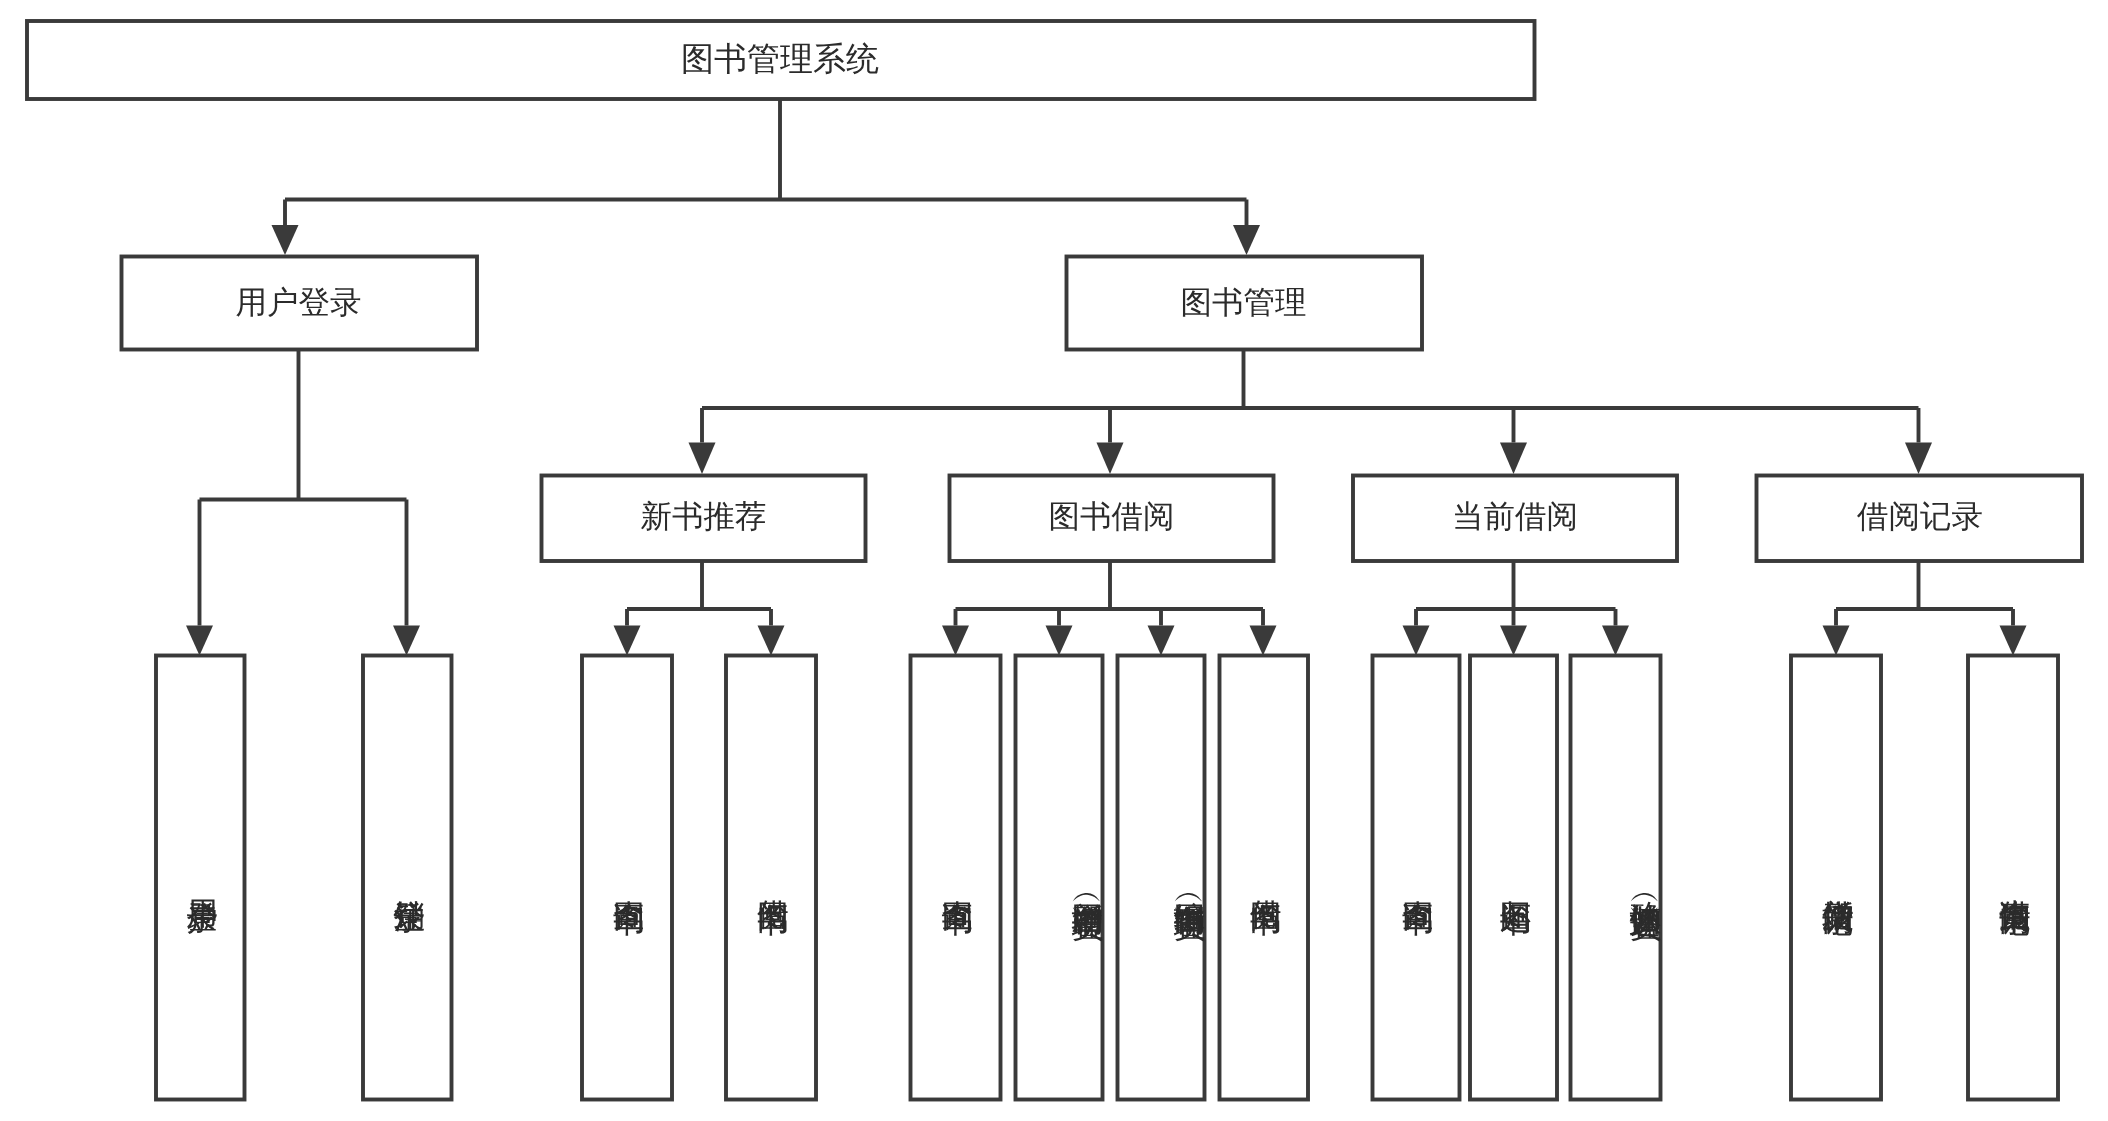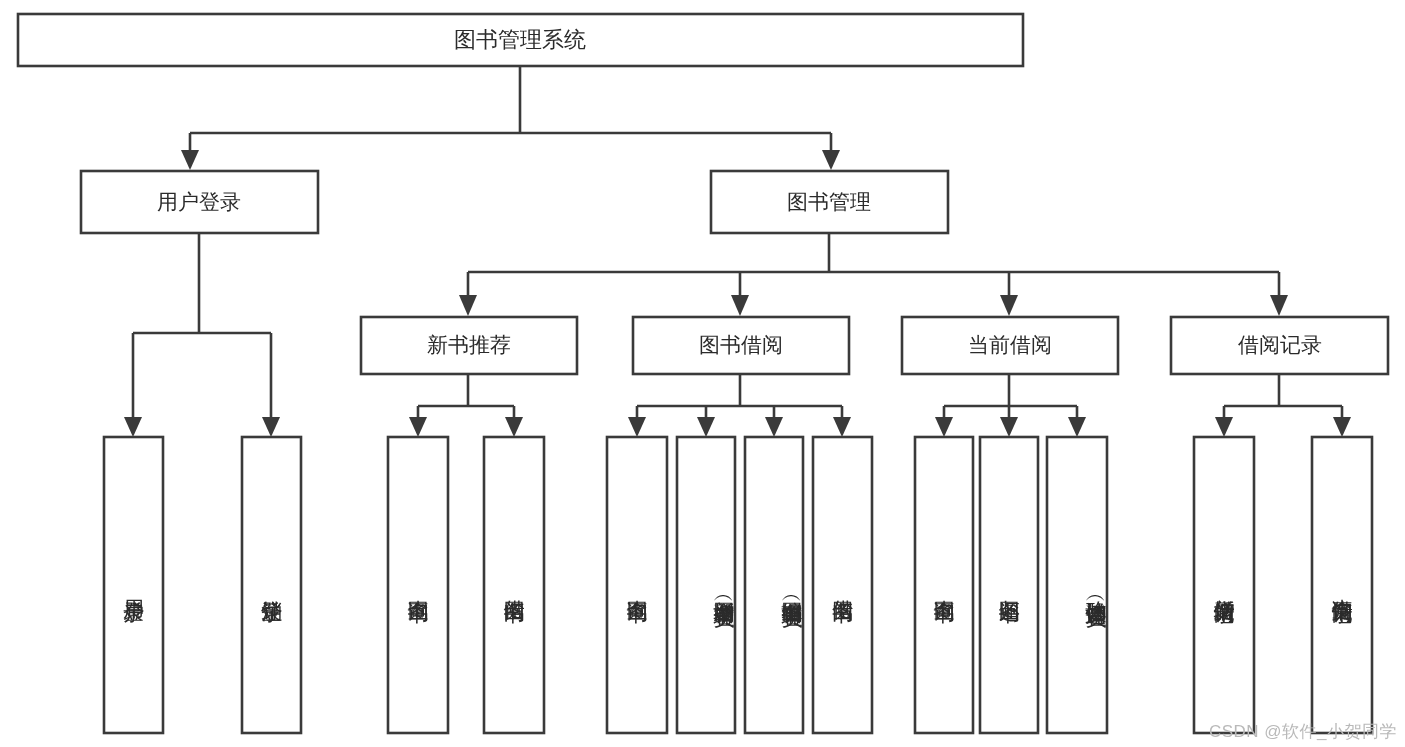--- a/index.html
+++ b/index.html
@@ -216,14 +216,13 @@
   <div class="leaf-label" style="left:745px; top:437px; width:58px; height:296px; align-items:flex-start; padding-top:6px; box-sizing:border-box;">编辑图书（管理员）</div>
   <div class="leaf-label" style="left:813px; top:437px; width:59px; height:296px;">借阅图书</div>
 
   <div class="leaf-label" style="left:915px; top:437px; width:58px; height:296px;">查询图书</div>
   <div class="leaf-label" style="left:980px; top:437px; width:58px; height:296px;">归还图书</div>
   <div class="leaf-label" style="left:1047px; top:437px; width:60px; height:296px; align-items:flex-start; padding-top:6px; box-sizing:border-box;">确认归还（管理员）</div>
 
   <div class="leaf-label" style="left:1194px; top:437px; width:60px; height:296px;">新增借阅记录</div>
   <div class="leaf-label" style="left:1312px; top:437px; width:60px; height:296px;">查询借阅记录</div>
 
-  <div class="watermark">CSDN @软件_小贺同学</div>
 </div>
 
 </body></html>

